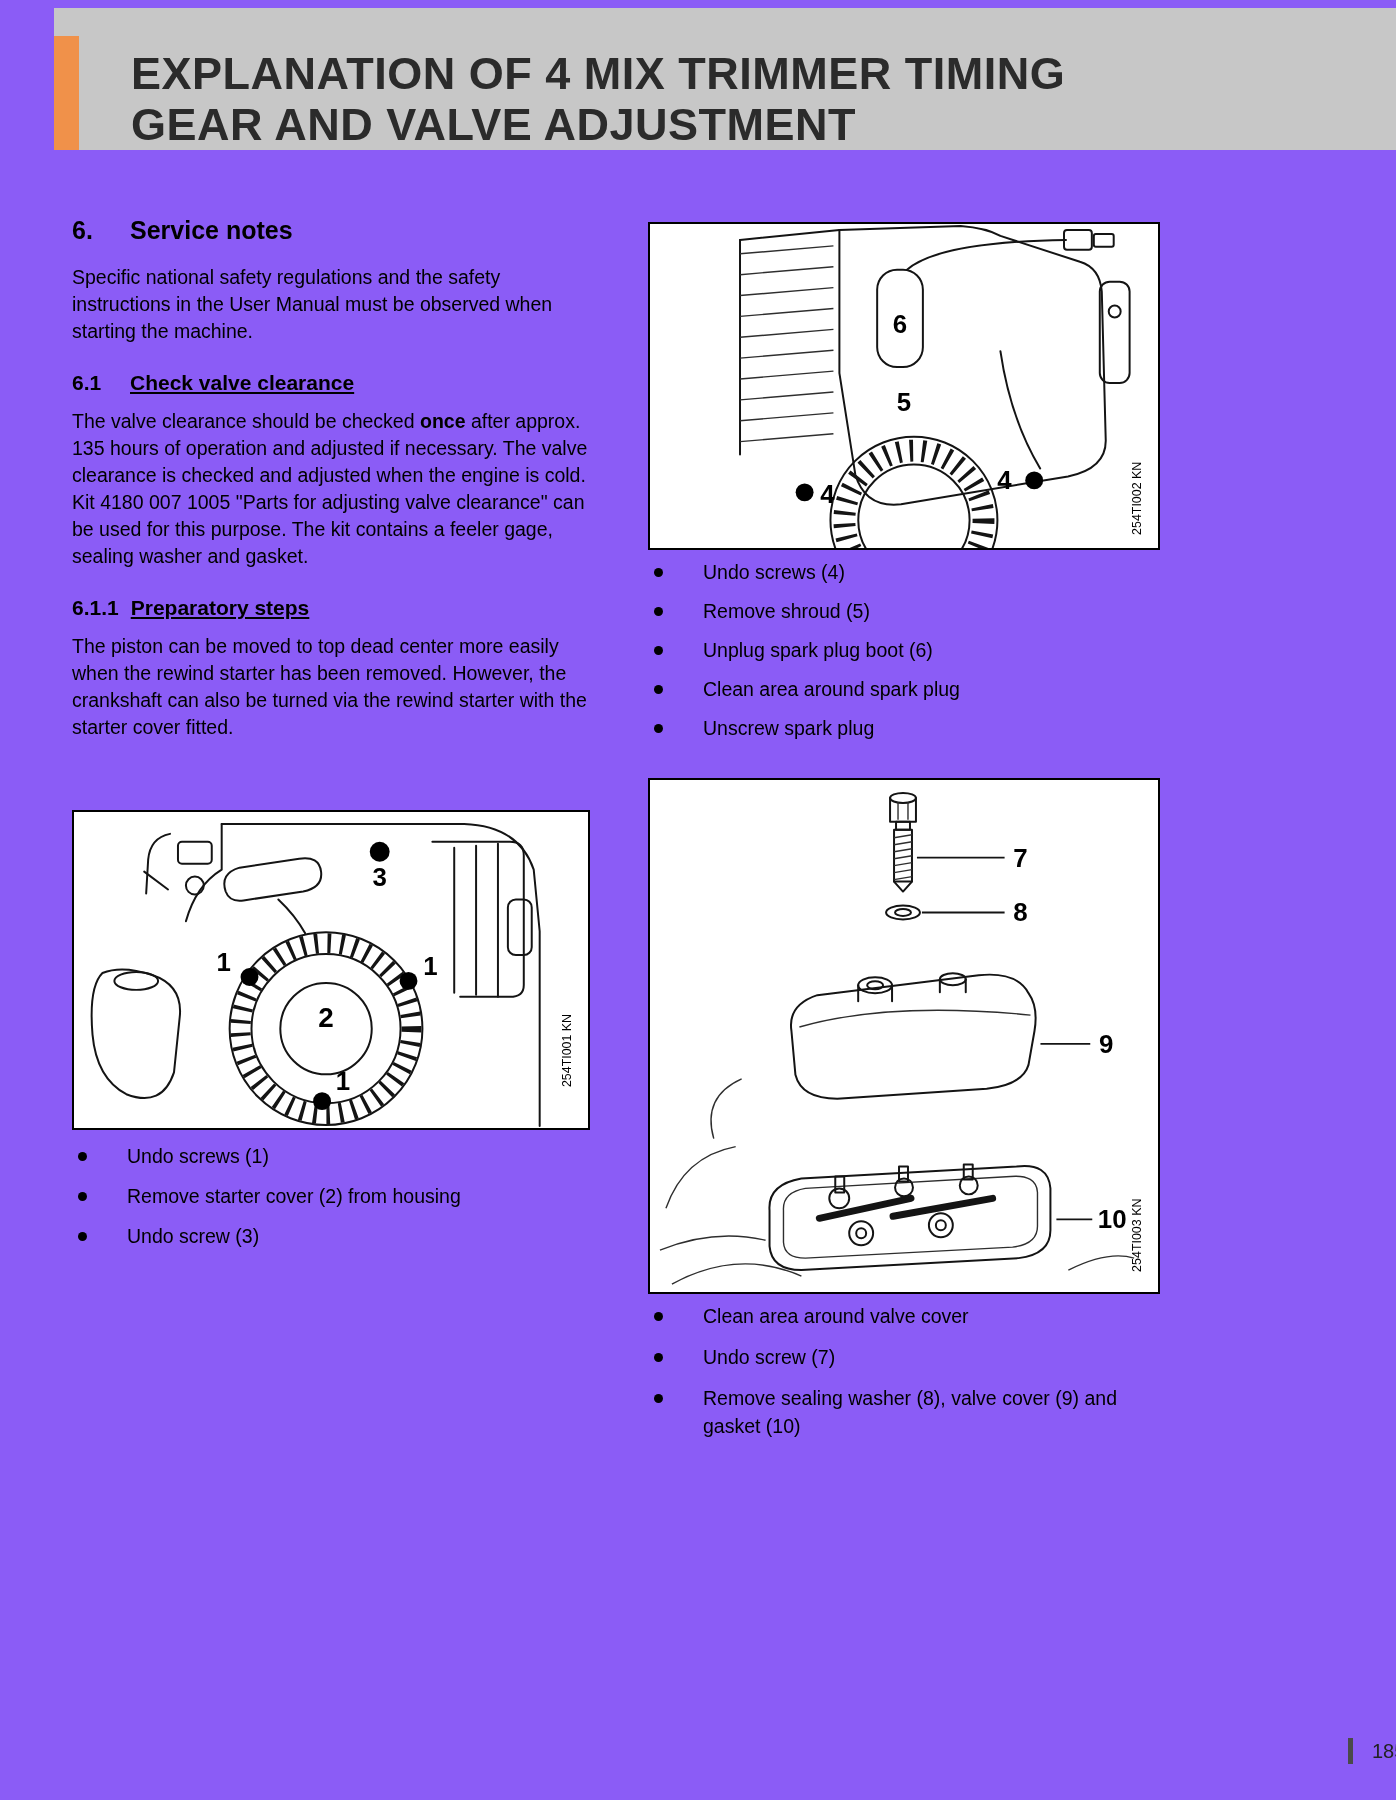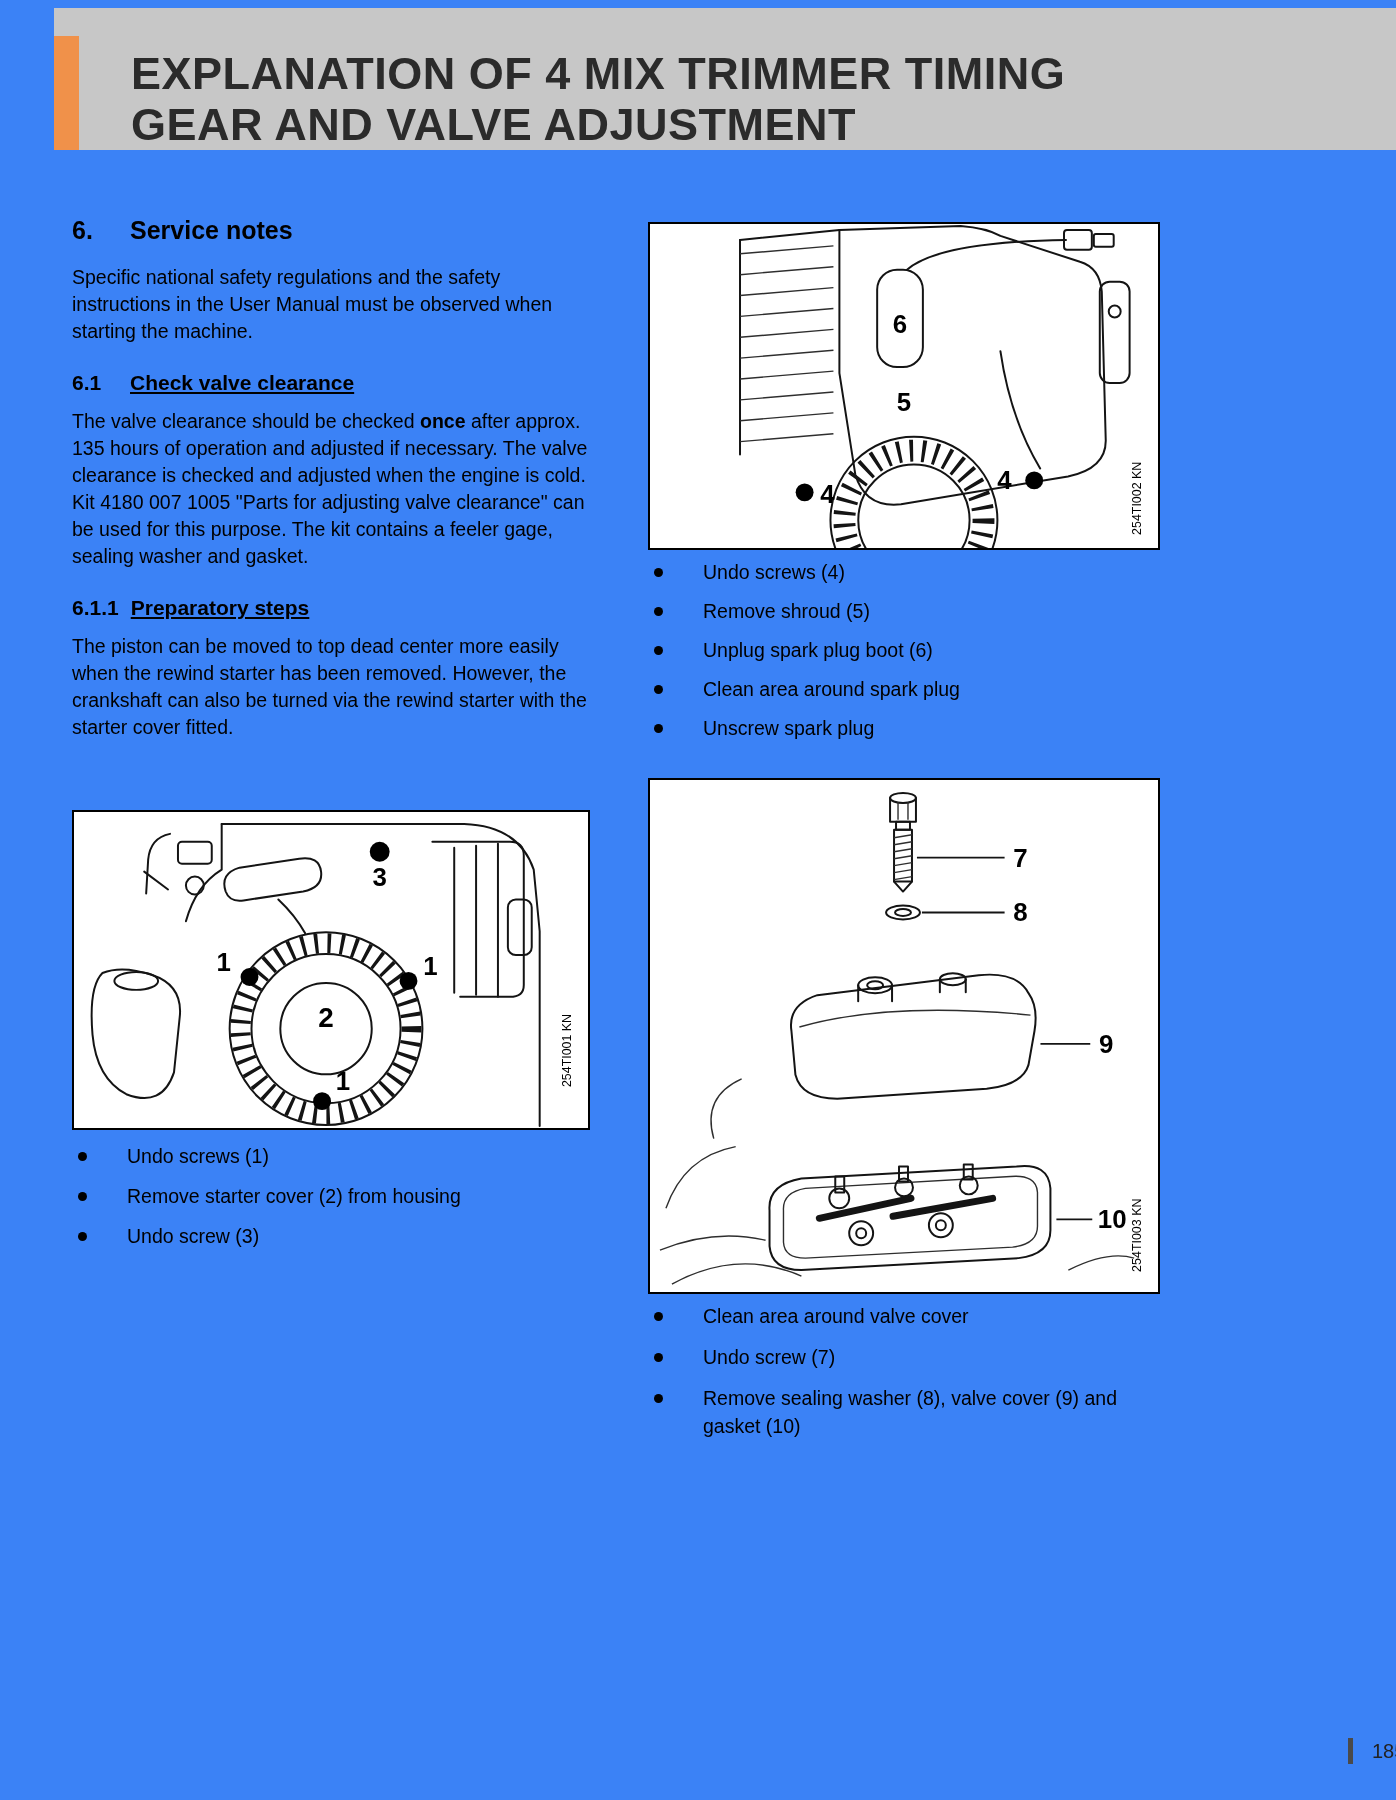--- a/index.html
+++ b/index.html
@@ -1,18 +1,18 @@
 <!DOCTYPE html>
 <html><head>
 <meta charset="utf-8">
 <style>
   * { margin:0; padding:0; box-sizing:border-box; }
   html,body { background:#ffffff; }
   .page {
-    position:relative; width:1396px; height:1800px; background:#3b82f6;
+    position:relative; width:1396px; height:1800px; background:#8b5cf6;
     font-family:"Liberation Sans", sans-serif; color:#000; overflow:hidden;
   }
   
   .band { position:absolute; left:54px; right:0; top:8px; height:142px; background:#c7c7c7; }
   .orange { position:absolute; left:54px; top:36px; width:25px; height:114px; background:#f0914a; }
   .title { position:absolute; left:131px; top:48px; font-weight:bold; font-size:45px; line-height:51px; color:#2b2b2b; letter-spacing:.5px; }
   .title span { display:block; }
   
   .col-left { position:absolute; left:72px; top:216px; width:522px; font-size:19.5px; line-height:27px; }
   h2.h-big { font-size:25px; line-height:28px; margin:0 0 20px; }

